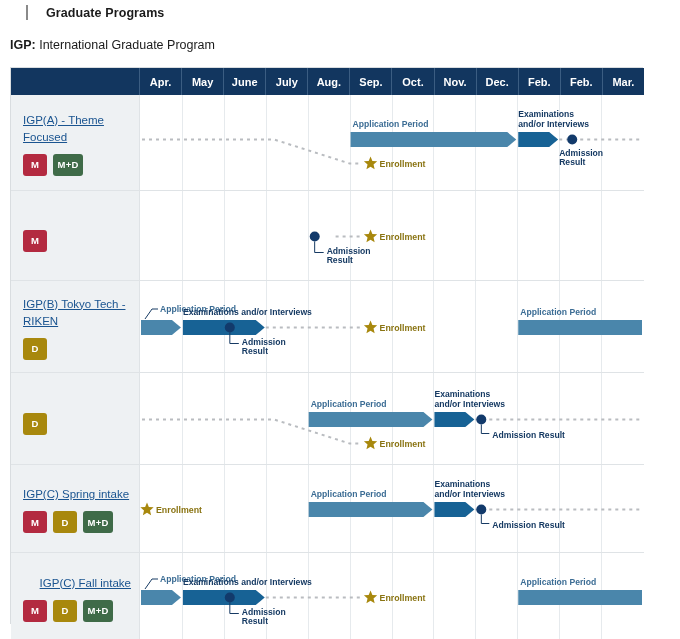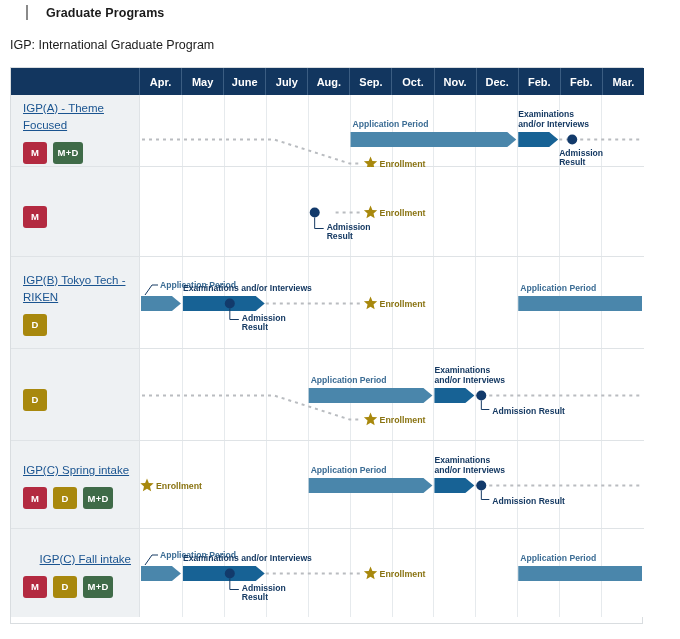--- a/index.html
+++ b/index.html
@@ -19,21 +19,21 @@
     font-size: 12.5px; font-weight: bold; color: #1b1b1b;
     letter-spacing: .1px;
     margin-left: 16px;
   }
   .heading-rule { width: 2px; height: 15px; background: #8a8a8a; display:block; }
 
   .subtitle {
     position: absolute; left: 10px; top: 38px;
     font-size: 12.5px; color: #1b1b1b;
   }
-  .subtitle b { font-weight: normal; }
+  .subtitle b { font-weight: bold; }
 
   
   .schedule {
     position: absolute; left: 10px; top: 67px;
     width: 633px; height: 557px;
     border: 1px solid #d9dde0;
     background: #fff;
   }
   .head-row {
     position: absolute; left: 0; top: 0; width: 633px; height: 27px;
@@ -134,21 +134,21 @@
         <div class="head-month">Aug.</div>
         <div class="head-month">Sep.</div>
         <div class="head-month">Oct.</div>
         <div class="head-month">Nov.</div>
         <div class="head-month">Dec.</div>
         <div class="head-month">Feb.</div>
         <div class="head-month">Feb.</div>
         <div class="head-month">Mar.</div>
       </div>
     <div class="body-area">
-        <div class="prow" style="height: 72px;">
+        <div class="prow" style="height: 96px;">
           <div class="label-cell">
             <a class="plink">IGP(A)  - Theme Focused</a>
             <div class="badges">
               <span class="badge m">M</span>
               <span class="badge md">M+D</span>
             </div>
           </div>
           <div class="track">
             <div class="gridlines">
               <i style="left: 41.9167px;"></i>

